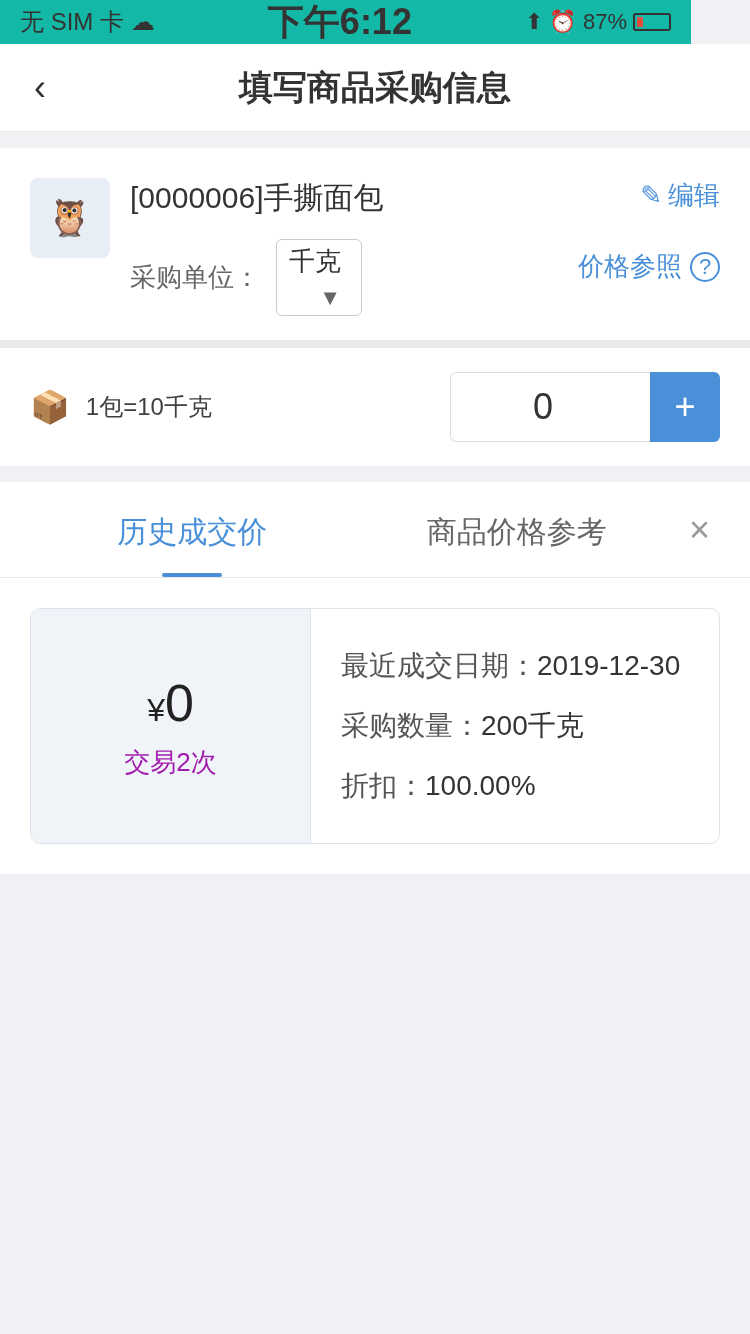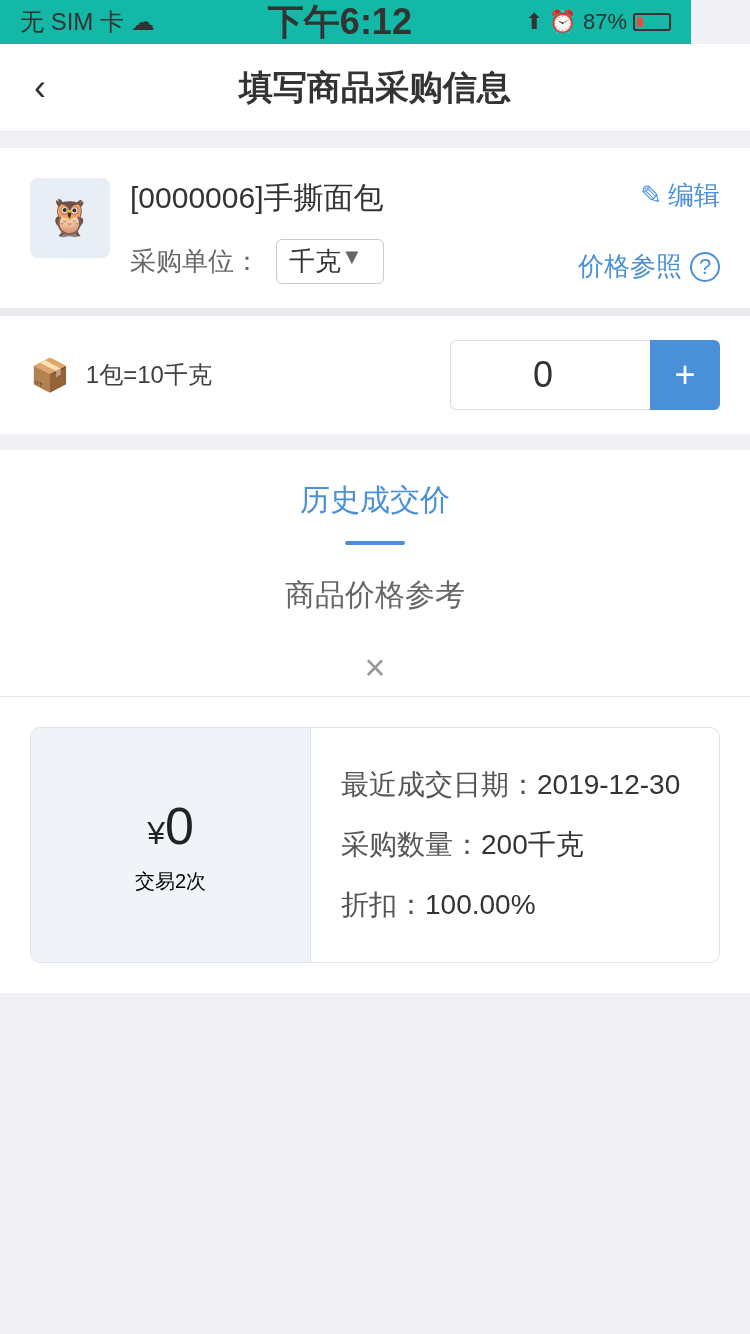--- a/index.html
+++ b/index.html
@@ -139,22 +139,24 @@
     }
     .unit-select {
       border: 1px solid #ccc;
       border-radius: 6px;
       padding: 4px 20px 4px 12px;
       font-size: 26px;
       color: #333;
       background: #fff;
       position: relative;
       display: flex;
-      align-items: flex-start;
-      cursor: pointer;
+      align-items: flex-end;
+      gap: 6px;
+      cursor: pointer;
+      flex-direction: column;
     }
     .unit-select-arrow {
       font-size: 22px;
       color: #666;
     }
     .product-edit {
       font-size: 26px;
       color: #4a90d9;
       display: flex;
       align-items: center;
@@ -250,21 +252,20 @@
     .tab-panel {
       background: #fff;
       margin-top: 16px;
     }
     .tab-header {
       display: flex;
       align-items: center;
       padding: 0 30px;
       border-bottom: 1px solid #e8e8e8;
       position: relative;
-      flex-direction: column;
     }
     .tab-item {
       flex: 1;
       text-align: center;
       padding: 30px 0 24px;
       font-size: 30px;
       cursor: pointer;
       position: relative;
     }
     .tab-item.active {
@@ -315,22 +316,22 @@
     .history-price {
       font-size: 52px;
       color: #222;
       font-weight: 400;
       margin-bottom: 12px;
     }
     .history-price-symbol {
       font-size: 32px;
     }
     .history-trades {
-      font-size: 20px;
-      color: #000000;
+      font-size: 26px;
+      color: #a21caf;
     }
     .history-right {
       flex: 1;
       padding: 36px 30px;
       display: flex;
       flex-direction: column;
       gap: 18px;
     }
     .history-detail-row {
       font-size: 28px;

